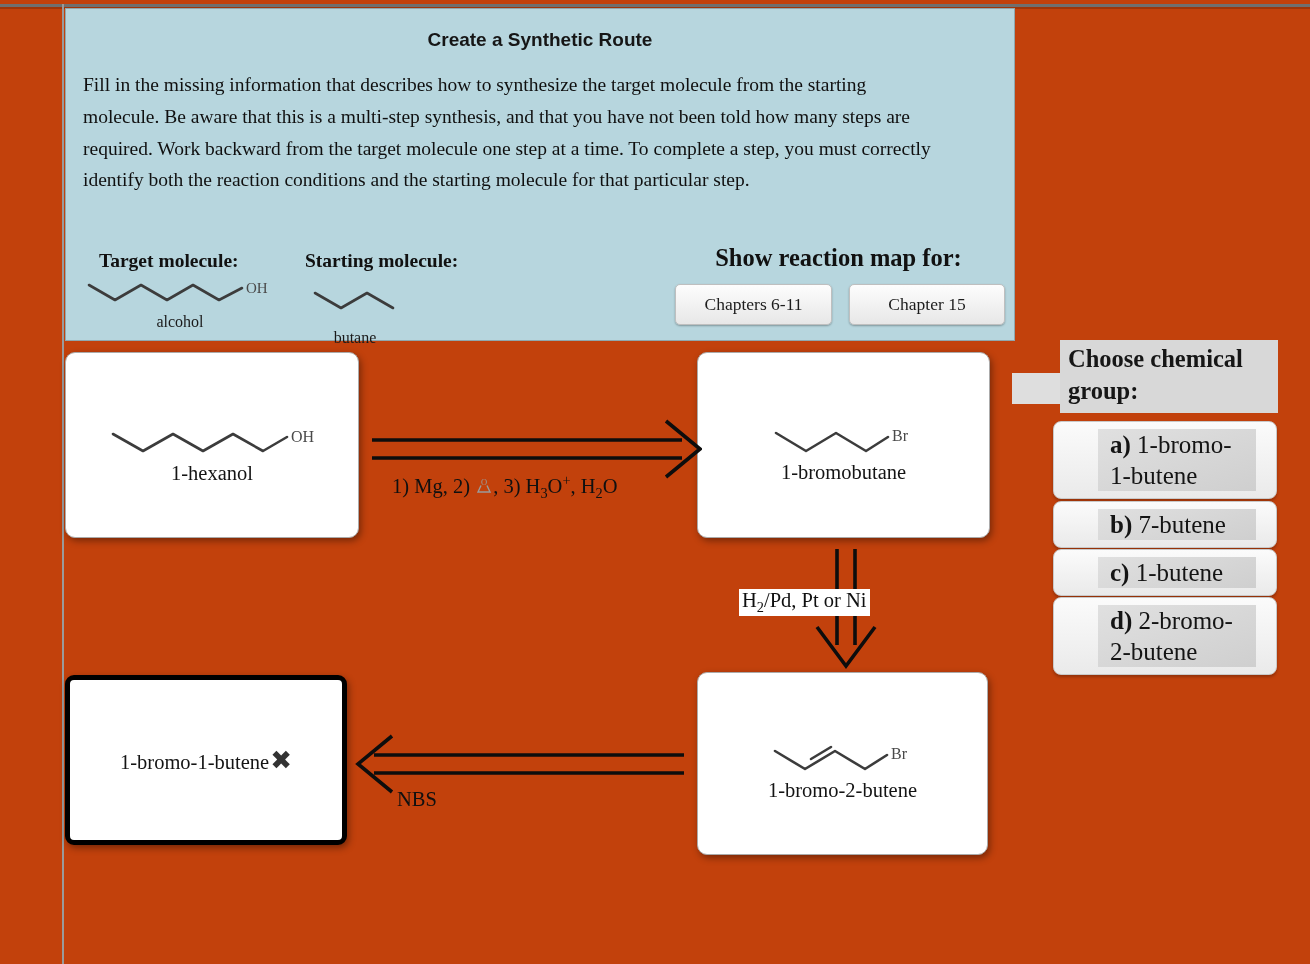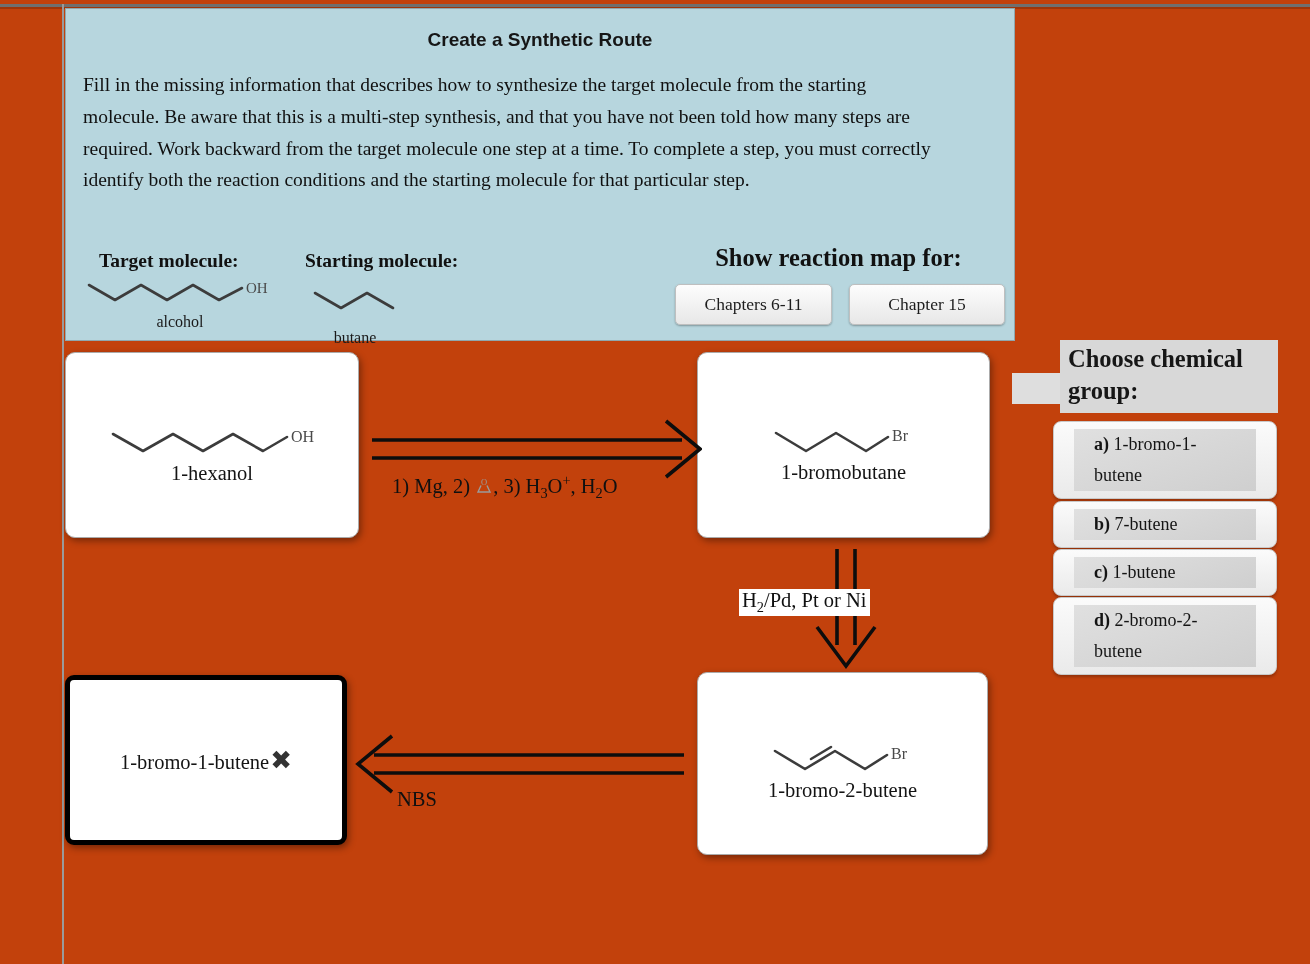--- a/index.html
+++ b/index.html
@@ -73,21 +73,21 @@
     font-weight:bold; font-size:24.5px; line-height:31.5px; color:#161616; }
   .heading-tab { position:absolute; left:1012px; top:373px; width:48px; height:31px; background:#dedede; }
   .choice-btn { position:absolute; left:1053px; width:224px; border-radius:8px;
     background:linear-gradient(180deg,#fbfbfb,#eaeaea); border:1px solid #c9c9c9;
     box-shadow:0 2px 3px rgba(0,0,0,0.25); padding:7px 20px; cursor:pointer; }
   .choice-a { top:421px; }
   .choice-b { top:501px; }
   .choice-c { top:549px; }
   .choice-d { top:597px; }
   .choice-chip { display:block; background:linear-gradient(160deg,#e0e0e0 0%,#cfcfcf 100%);
-    padding:0 20px; font-size:18px; line-height:31px; color:#141414; }
+    padding:0 12px; font-size:25px; line-height:31px; color:#141414;margin-left:24px; }
   .choice-chip b { font-weight:bold; }
 </style>
 </head>
 <body>
 
 <div id="page">
 
   <div class="top-rule"></div>
   <div class="v-rule"></div>
 

